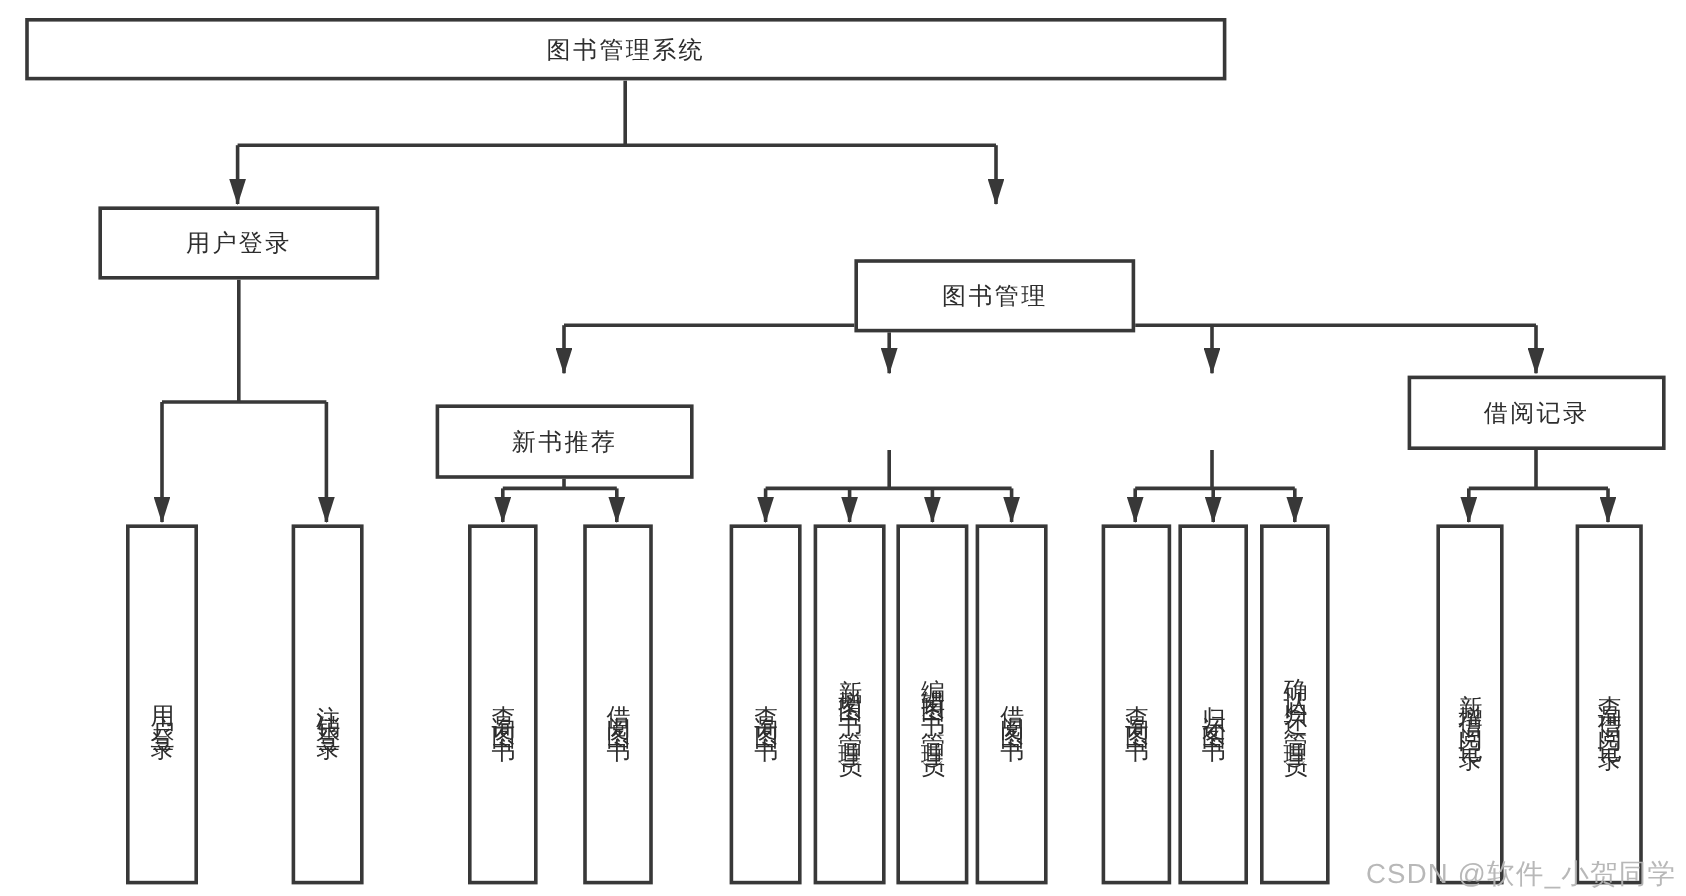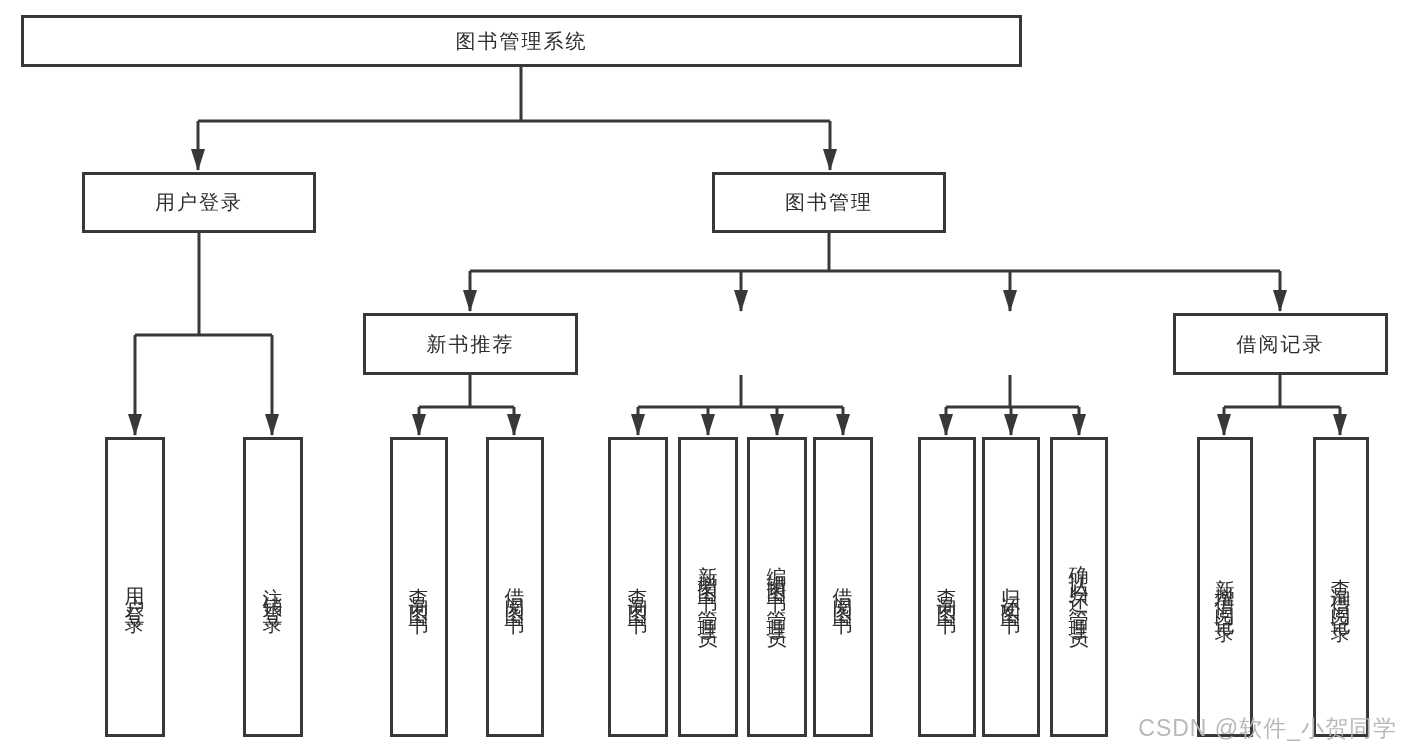--- a/index.html
+++ b/index.html
@@ -23,23 +23,23 @@
     justify-content: center;
     color: #2d2d2d;
     font-size: 20px;
     letter-spacing: 2px;
     text-align: center;
     z-index: 2;
   }
   .root-node   { left: 21px;  top: 15px;  width: 1001px; height: 52px; }
   .branch-node { top: 172px;  width: 234px; height: 61px; }
   .b-login     { left: 82px; }
-  .b-mgmt      { left: 712px; }
+  .b-mgmt      { left: 712px; margin-top: 44px; }
   .module-node { top: 313px;  width: 215px; height: 62px; }
-  .m-0 { left: 363px; }
+  .m-0 { left: 363px; margin-top: 24px; }
   .m-1 { left: 633px; }
   .m-2 { left: 903px; }
   .m-3 { left: 1173px; }
   .leaf {
     top: 437px; height: 300px;
     writing-mode: vertical-lr;
     letter-spacing: 9px;
     font-size: 20px;
     line-height: 1;
     padding-top: 6px;

